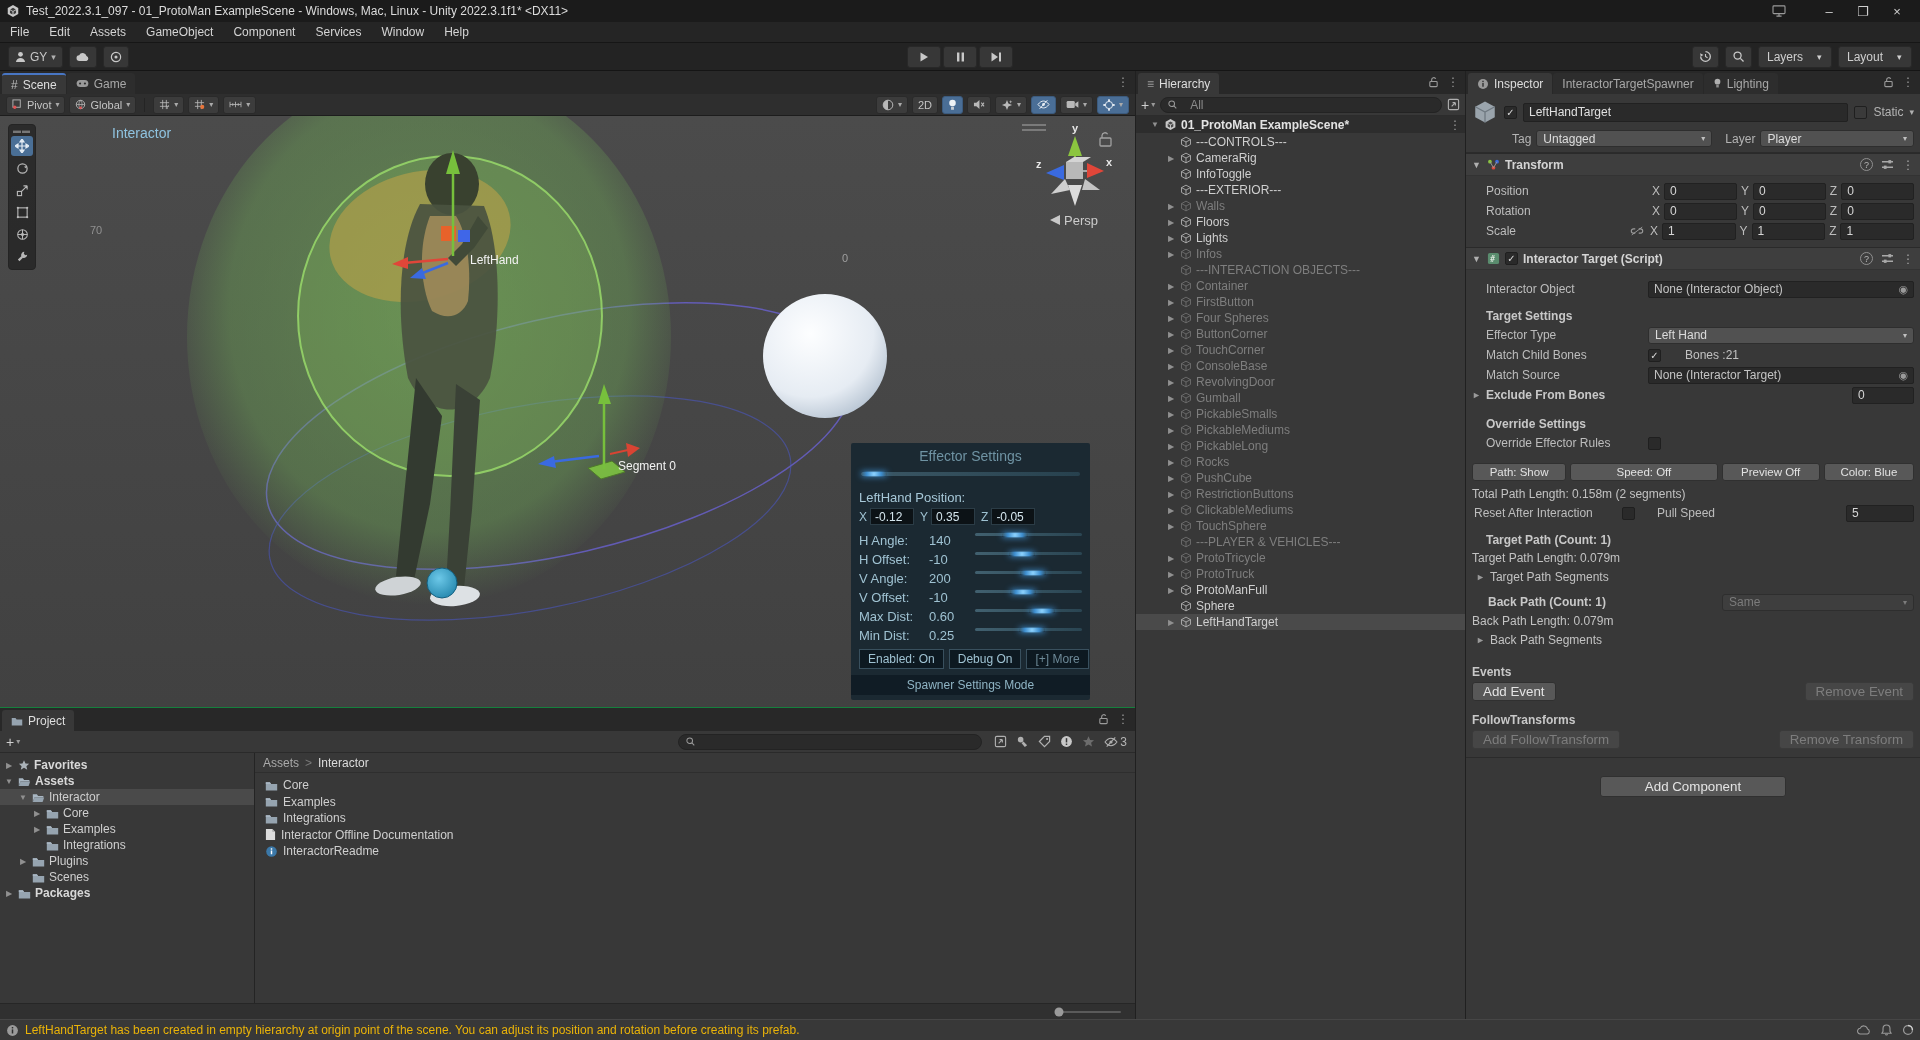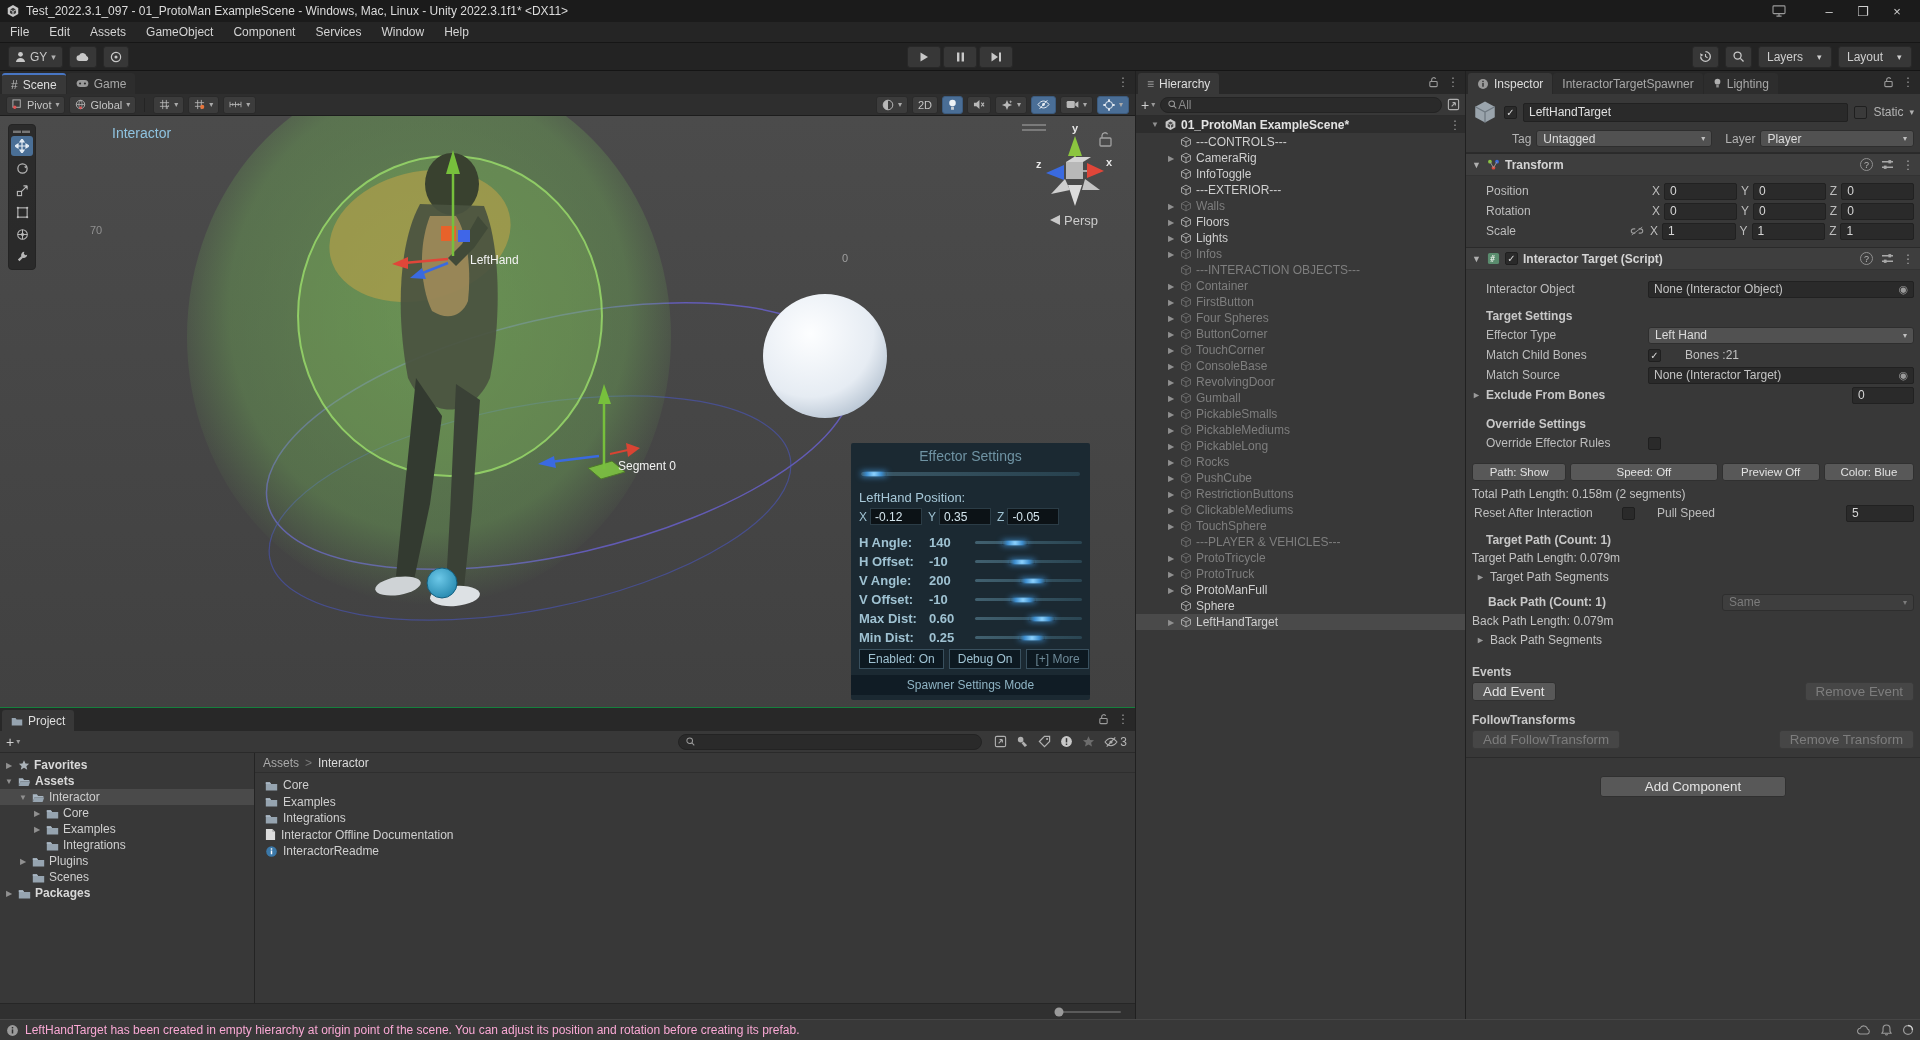--- a/index.html
+++ b/index.html
@@ -56,22 +56,22 @@
   
   .effector { position:absolute; left:851px; top:327px; width:239px; height:257px; z-index:5;
     background:rgba(22,37,48,.88); border-radius:2px; color:#9fc2d2; padding:4px 8px 0 8px; }
   .ef-title { text-align:center; font-size:14px; color:#6f93a3; margin-top:1px; }
   .ef-topslider { position:relative; height:4px; margin:8px 2px 10px 2px; background:linear-gradient(90deg,#3c5866,#27414e); border-radius:2px; }
   .ef-handle { position:absolute; top:50%; width:26px; height:5px; border-radius:3px; transform:translate(-50%,-50%);
     background:radial-gradient(circle, #8fd4ff 0%, #3e8ecf 55%, rgba(62,142,207,0) 100%); box-shadow:0 0 6px #3e8ecf; }
   .ef-pos-label { font-size:13px; margin:14px 0 3px 0; color:#a7c8d8; }
   .ef-fields { display:flex; gap:6px; margin-bottom:8px; }
   .ef-field { display:flex; align-items:center; gap:3px; font-size:12px; }
-  .ef-input { width:52px; height:17px; background:#0c1216; border:1px solid #2b3c46; color:#d5e6ee; font-size:12px; display:flex; align-items:center; padding:0 4px; }
-  .ef-row { display:flex; align-items:center; height:19px; font-size:13px;font-weight:bold; }
+  .ef-input { width:44px; height:17px; background:#0c1216; border:1px solid #2b3c46; color:#d5e6ee; font-size:12px; display:flex; align-items:center; padding:0 4px; }
+  .ef-row { display:flex; height:19px; font-size:13px; }
   .ef-row .lab { width:70px; }
   .ef-row .val { width:44px; }
   .ef-row .track { position:relative; flex:1; height:3px; background:linear-gradient(90deg,#41606f,#2a4552); border-radius:2px; margin-left:2px; }
   .ef-btnrow { display:flex; gap:5px; margin-top:2px; }
   .ef-btn { background:rgba(10,20,28,.75); border:1px solid #39505e; color:#9fc2d2; font-size:12px; padding:2px 8px; white-space:nowrap; }
   .ef-btn.dim { color:#6d8997; }
   .ef-footer { margin:6px -8px 0 -8px; background:rgba(10,20,28,.6); text-align:center; padding:3px 0; font-size:12px; color:#8fb4c4; }
 
   
   .project { height:312px; display:flex; flex-direction:column; background:#383838; border-top:1px solid #15803d; }
@@ -90,21 +90,21 @@
   .crumbs { height:20px; display:flex; align-items:center; gap:6px; padding:0 8px; border-bottom:1px solid #2e2e2e; color:#aaa; }
   .crumbs .cur { color:#dddddd; }
   .file-list { padding:4px 0 0 10px; }
   .file-row { height:16.5px; display:flex; align-items:center; gap:5px; color:#cfcfcf; white-space:nowrap; }
   .proj-footer { height:16px; background:#303030; border-top:1px solid #262626; display:flex; align-items:center; justify-content:flex-end; padding:0 14px; }
   .zoom-slider { position:relative; width:66px; height:2px; background:#5a5a5a; border-radius:1px; }
   .zoom-knob { position:absolute; left:4px; top:50%; transform:translate(-50%,-50%); width:9px; height:9px; border-radius:50%; background:#9a9a9a; }
 
   
   .hier-toolbar { height:22px; display:flex; align-items:center; gap:5px; padding:0 5px; border-bottom:1px solid #2c2c2c; }
-  .hier-search { flex:1; height:16px; background:#2a2a2a; border:1px solid #232323; border-radius:8px; display:flex; align-items:center; gap:0; padding:0 6px; color:#8a8a8a; }
+  .hier-search { flex:1; height:16px; background:#2a2a2a; border:1px solid #232323; border-radius:8px; display:flex; align-items:center; gap:12px; padding:0 6px; color:#8a8a8a; }
   .scene-row { height:17px; background:#2d2d2d; display:flex; align-items:center; gap:4px; padding:0 4px 0 14px; }
   .scene-row .name { color:#e2e2e2; font-weight:bold; }
   .scene-row .kebab { margin-left:auto; color:#9a9a9a; }
   .hier-tree { flex:1; overflow:hidden; padding-top:1px; }
   .h-row { height:16px; display:flex; align-items:center; gap:4px; padding-left:30px; }
   .h-row.selected { background:#4a4a4a; }
   .h-fold { width:10px; font-size:8px; color:#909090; text-align:center; flex:none; }
   .h-label { color:#cfcfcf; white-space:nowrap; }
   .h-row.dim .h-label { color:#7e7e7e; }
   .h-row.dim svg { opacity:.45; }
@@ -141,21 +141,21 @@
   .btn { background:#585858; border:1px solid #303030; border-radius:3px; color:#e4e4e4; height:19px; display:inline-flex; align-items:center; justify-content:center; padding:0 10px; }
   .btn.disabled { background:#464646; border-color:#3a3a3a; color:#7d7d7d; }
   .wide-btn { display:flex; height:20px; margin:5px 2px; }
   .fold-line { display:flex; align-items:center; gap:5px; color:#c2c2c2; padding:3px 2px 2px 6px; }
   .fold-line .fold { font-size:9px; color:#9a9a9a; }
   .addcomp-wrap { display:flex; justify-content:center; padding:18px 0 10px 0; }
   .addcomp { width:186px; height:21px; }
 
   
   .statusbar { height:21px; background:#383838; border-top:1px solid #464646; display:flex; align-items:center; padding:0 6px; gap:6px; }
-  .statusbar .msg { color:#f9a8d4; white-space:nowrap; }
+  .statusbar .msg { color:#eab308; white-space:nowrap; }
   .status-icons { margin-left:auto; display:flex; gap:10px; align-items:center; color:#9a9a9a; }
 
   .caret { font-size:9px; }
   svg { display:block; }
 </style>
 </head>
 <body>
 
 <div class="titlebar">
   <span>

